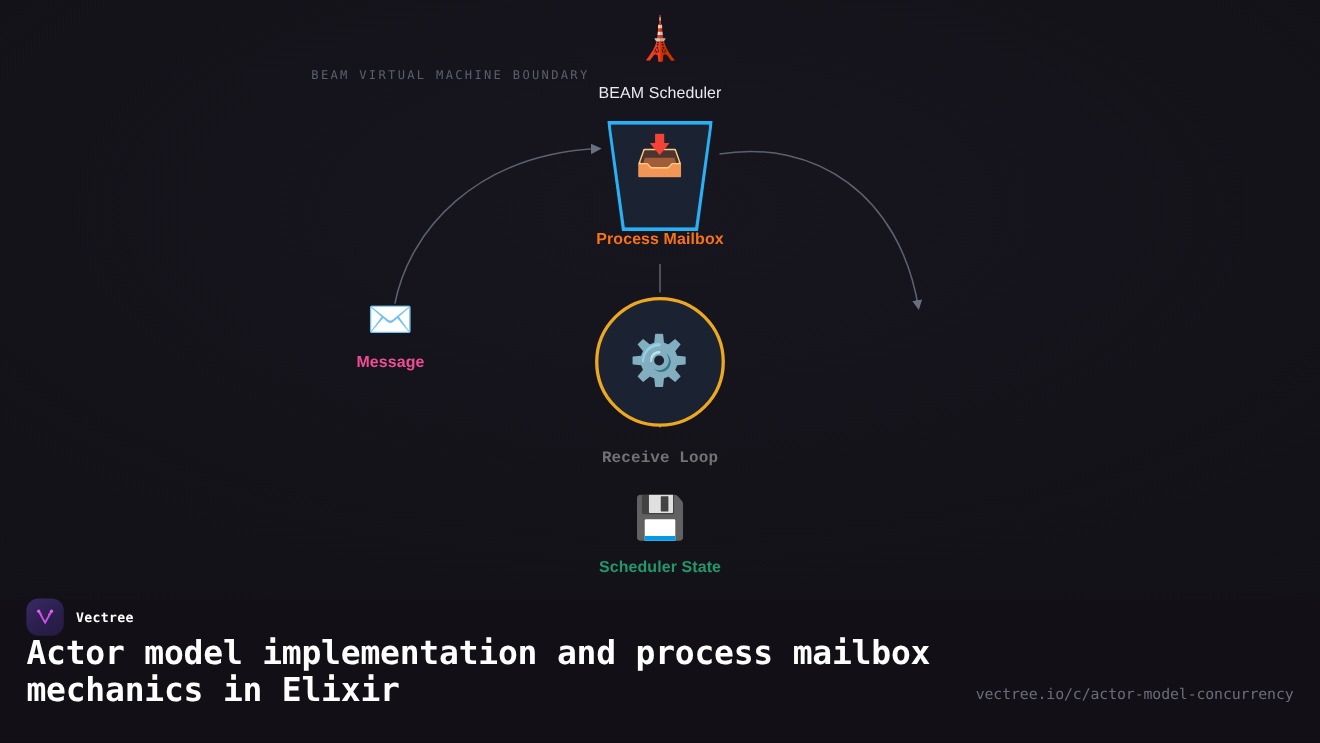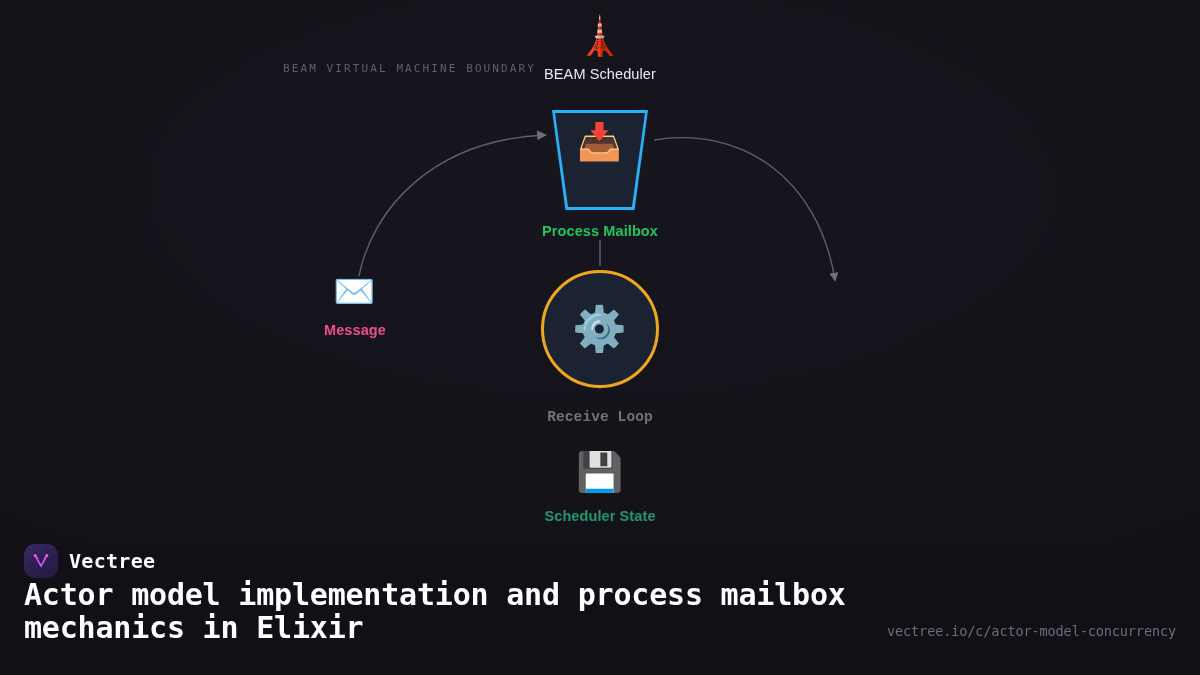--- a/index.html
+++ b/index.html
@@ -56,21 +56,21 @@
     letter-spacing: 0.1px;
   }
 
   
   #node-scheduler { left: 540px; top: 14px; width: 120px; }
   #node-scheduler .glyph { font-size: 38px; line-height: 44px; }
   #node-scheduler .node-label {
     color: #e8eaf0;
     font-weight: normal;
     font-size: 14.5px;
-    margin-top: 8px;
+    margin-top: 19px;
   }
 
   
   #node-mailbox { left: 520px; top: 110px; width: 160px; }
   .trapezoid {
     position: relative;
     width: 96px;
     height: 100px;
   }
   
@@ -87,21 +87,21 @@
     clip-path: polygon(0% 0%, 100% 0%, 85.5% 100%, 14.5% 100%);
   }
   .trapezoid .glyph {
     position: absolute;
     left: 0; right: 0;
     top: 12px;
     text-align: center;
     font-size: 36px;
     line-height: 40px;
   }
-  #node-mailbox .node-label { color: #22c55e; margin-top: 13px; }
+  #node-mailbox .node-label { color: #f97316; margin-top: 0; }
 
   
   #node-receive { left: 520px; top: 270px; width: 160px; }
   .circle {
     position: relative;
     width: 112px;
     height: 112px;
     border-radius: 50%;
     background: #1b2333;
     border: 3px solid #eda821;
@@ -143,21 +143,21 @@
     width: 34px;
     height: 34px;
     border-radius: 11px;
     background: linear-gradient(145deg, #3c2a66 0%, #2a1f4d 55%, #241b42 100%);
     display: flex;
     align-items: center;
     justify-content: center;
   }
   #brand-name {
     font-family: "DejaVu Sans Mono", "Liberation Mono", monospace;
-    font-size: 20px;
+    font-size: 12px;
     font-weight: bold;
     color: #ffffff;
     letter-spacing: 0.3px;
   }
   #headline {
     position: absolute;
     left: 24px;
     top: 578px;
     width: 860px;
     font-family: "DejaVu Sans Mono", "Liberation Mono", monospace;

